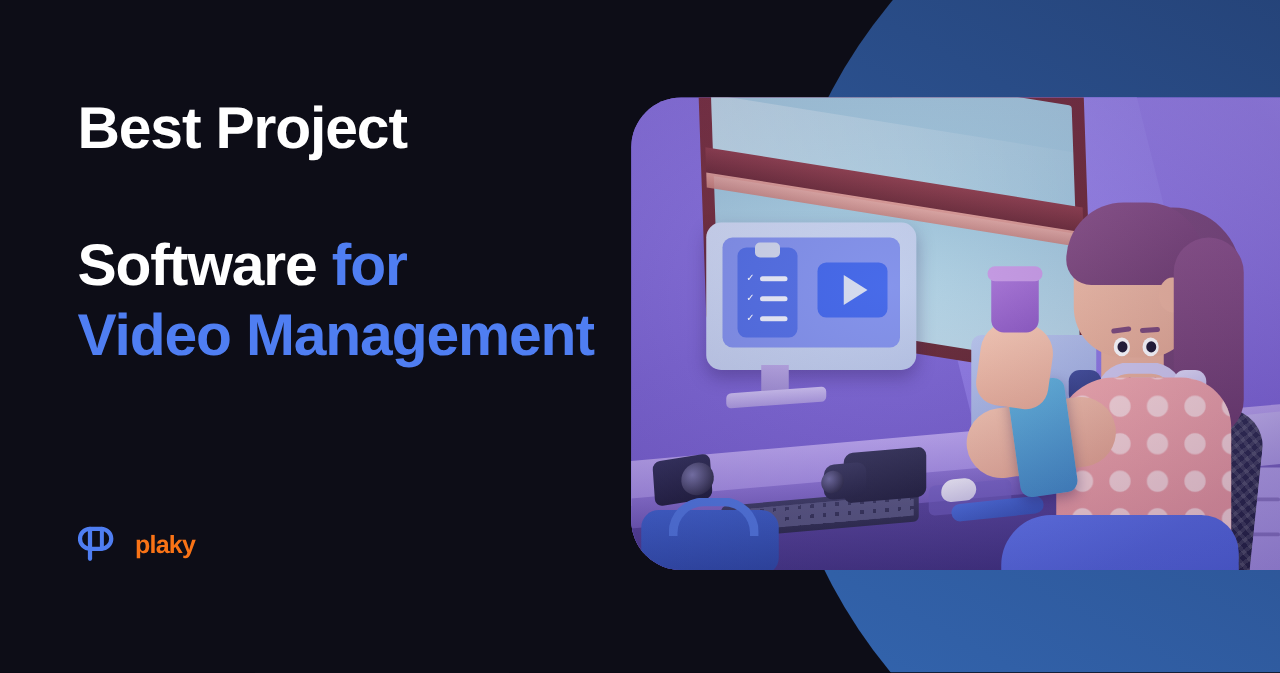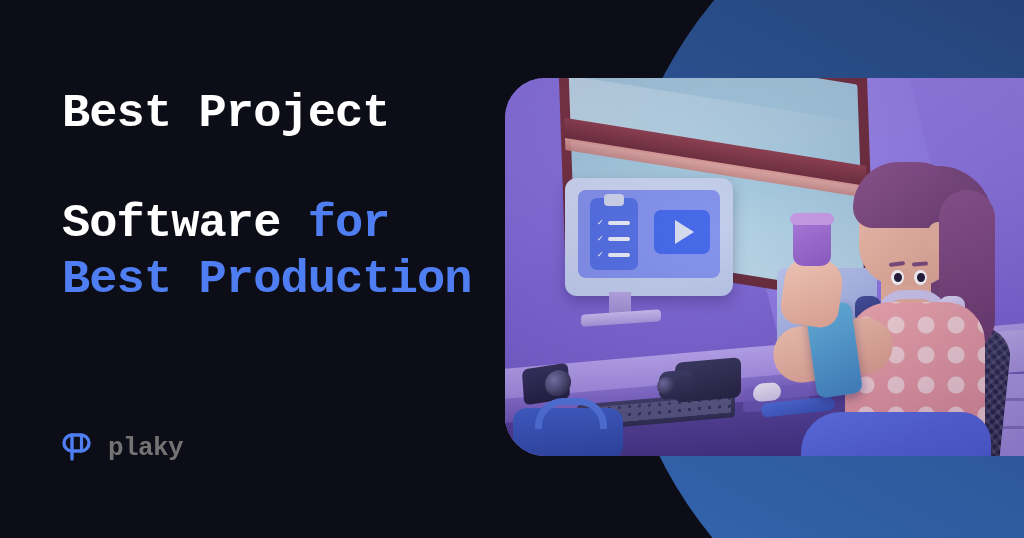--- a/index.html
+++ b/index.html
@@ -26,25 +26,24 @@
     width: 840px;
     height: 840px;
     border-radius: 50%;
     background: linear-gradient(208deg, #1d3563 0%, #254378 28%, #2d5596 60%, #356bb8 100%);
   }
 
   
   .left-col {
     position: absolute;
     left: 0;
-    top: 12px;
+    top: 0;
     width: 520px;
     height: 458px;
     z-index: 5;
-    font-family: Liberation Mono, monospace;
   }
 
   .headline {
     position: absolute;
     left: 62px;
     top: 74px;
     width: 430px;
     margin: 0;
     font-size: 47px;
     line-height: 1.175;
@@ -63,24 +62,24 @@
     align-items: center;
     gap: 12px;
   }
   .logo-mark {
     width: 34px;
     height: 34px;
     display: block;
     flex: 0 0 auto;
   }
   .logo-word {
-    font-size: 26px;
+    font-size: 20px;
     font-weight: 700;
     letter-spacing: -0.6px;
-    color: #737373;
+    color: #f97316;
     line-height: 1;
     position: relative;
     top: 1px;
   }
 
   
   .photo-panel {
     position: absolute;
     left: 505px;
     top: 78px;
@@ -631,21 +630,21 @@
 <div class="banner">
 
   <div class="blue-blob"></div>
 
   <div class="left-col">
 
     <h1 class="headline">
       <span>Best Project</span><br>
       <br>
       <span>Software </span><span class="accent">for</span><br>
-      <span class="accent">Best Production</span>
+      <span class="accent">Video Management</span>
     </h1>
 
     <div class="logo">
       <svg class="logo-mark" viewBox="0 0 34 34">
         <path d="M10 5 h9 a8 8 0 0 1 0 16 h-9 a8 8 0 0 1 0 -16 z" fill="none" stroke="#4f7ef2" stroke-width="3.4" stroke-linejoin="round"></path>
         <path d="M10 5 V29" fill="none" stroke="#4f7ef2" stroke-width="3.4" stroke-linecap="round"></path>
         <path d="M19.5 5 V21" fill="none" stroke="#4f7ef2" stroke-width="3.2" stroke-linecap="round"></path>
       </svg>
       <span class="logo-word">plaky</span>
     </div>

